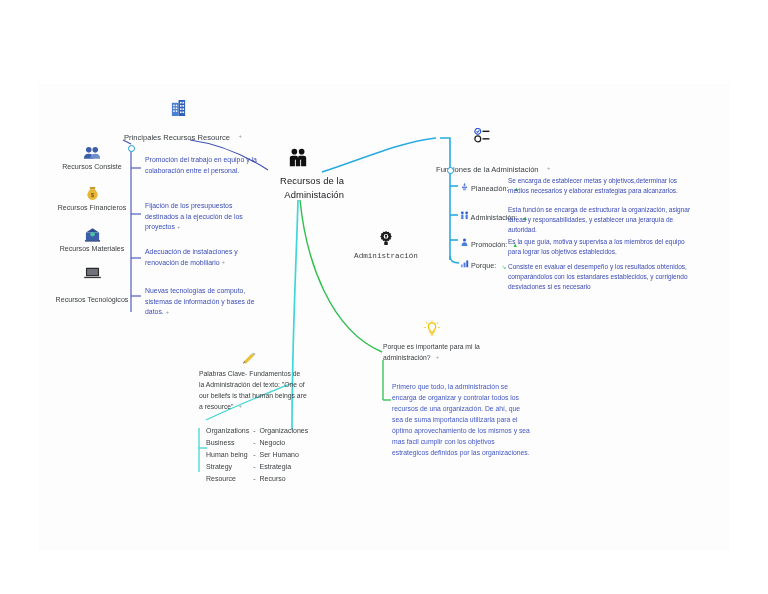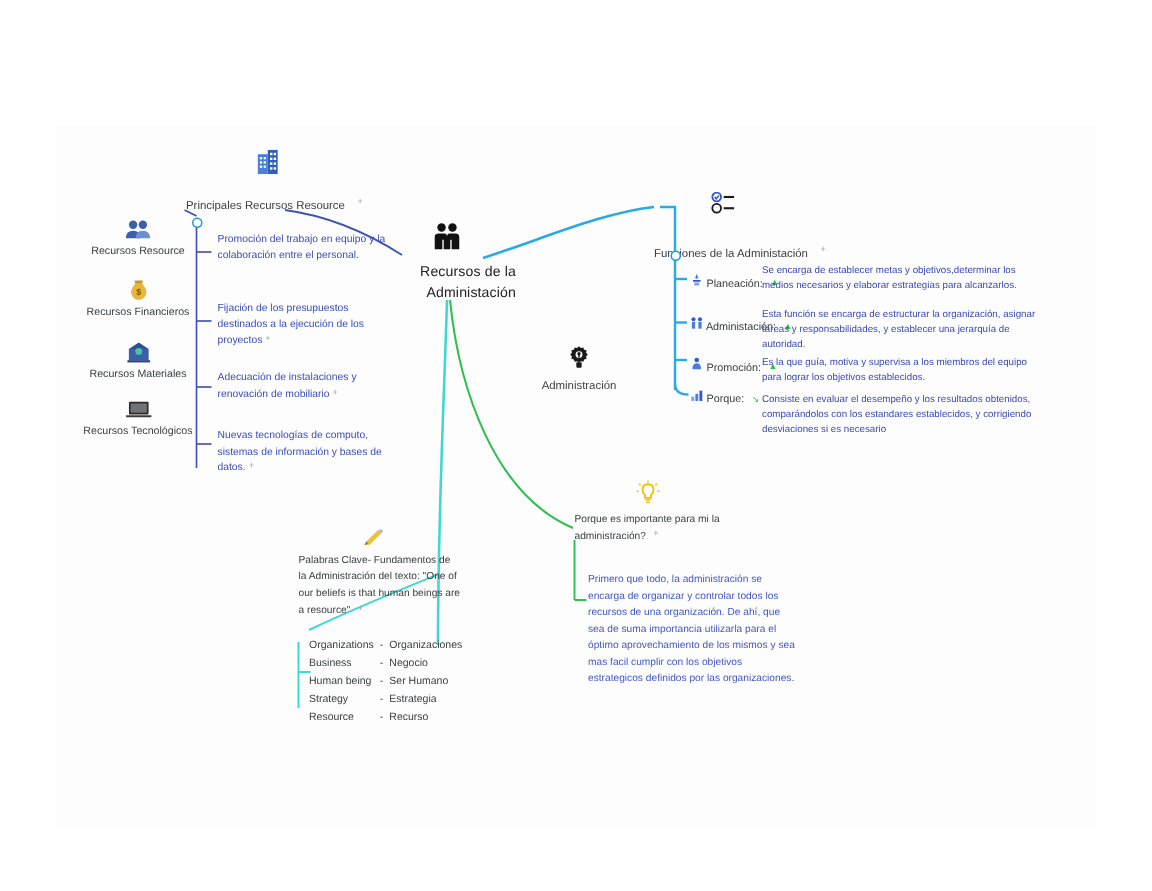--- a/index.html
+++ b/index.html
@@ -2,21 +2,21 @@
 <html><head>
 <meta charset="utf-8">
 <style>
   html,body{margin:0;padding:0;background:#ffffff;}
   body{width:768px;height:594px;font-family:"Liberation Sans",sans-serif;}
   #canvas{position:relative;width:768px;height:594px;background:#ffffff;overflow:hidden;}
   #board{position:absolute;left:38px;top:84px;width:692px;height:466px;background:#fdfdfd;}
   svg.links{position:absolute;left:0;top:0;width:768px;height:594px;pointer-events:none;}
   .ctr{position:absolute;text-align:center;}
   .icon{display:block;margin:0 auto;line-height:1;}
-  .lbl{color:#3c4043;font-size:7.6px;line-height:1.45;}
+  .lbl{color:#3c4043;font-size:7.6px;line-height:1.45;font-family:Liberation Mono, monospace;}
   .center-title{font-size:9.4px;color:#202124;line-height:1.5;font-weight:400;letter-spacing:.1px;text-align:right;}
   .branch-title{font-size:7.6px;color:#3c4043;}
   .dot-handle{width:5px;height:5px;border:1.4px solid #1a9bd7;border-radius:50%;background:#fff;position:absolute;}
   .plus{color:#9aa0a6;font-size:6px;display:inline-block;vertical-align:middle;}
   .fn-row{position:absolute;font-size:7.2px;color:#3c4043;white-space:nowrap;}
   .fn-ico{display:inline-block;width:9px;text-align:center;color:#2f57d6;font-size:8px;}
   .desc{position:absolute;font-size:6.5px;color:#3c4043;line-height:1.5;width:190px;}
   .desc-blue{color:#3a4ab5;}
   .gloss{position:absolute;font-size:7px;color:#3c4043;line-height:1.72;}
   .gloss td{padding:0 4px 0 0;font-size:7px;color:#3c4043;}
@@ -101,21 +101,21 @@
   </div>
   <div class="dot-handle" style="left:128px;top:145px;"></div>
 
   <div class="ctr" style="left:53px;top:146px;width:78px;">
     <svg class="icon" width="18" height="14" viewBox="0 0 20 15">
       <circle cx="6.4" cy="4" r="3.1" fill="#3b5fa8"></circle>
         <circle cx="13.6" cy="4" r="3.1" fill="#3b5fa8"></circle>
       <path d="M1 14 Q1 8.4 6.4 8.4 Q11.8 8.4 11.8 14 Z" fill="#3b5fa8"></path>
       <path d="M8.2 14 Q8.2 8.4 13.6 8.4 Q19 8.4 19 14 Z" fill="#6d8fcc"></path>
     </svg>
-    <div class="res-lbl" style="margin-top:3px;">Recursos Resource</div>
+    <div class="res-lbl" style="margin-top:3px;">Recursos Consiste</div>
   </div>
 
   <div class="ctr" style="left:53px;top:186px;width:78px;">
     <svg class="icon" width="15" height="15" viewBox="0 0 16 16">
       <path d="M5.4 3.4 L10.6 3.4 L12.4 6 Q14.6 9.4 12.4 12.4 Q10.6 14.8 8 14.8 Q5.4 14.8 3.6 12.4 Q1.4 9.4 3.6 6 Z" fill="#e8b63a"></path>
       <path d="M5 1 L11 1 L10.4 3.4 L5.6 3.4 Z" fill="#c89a2a"></path>
       <text x="8" y="11.6" font-size="6.4" fill="#7a5c10" text-anchor="middle" font-family="Liberation Sans, sans-serif" font-weight="bold">$</text>
     </svg>
     <div class="res-lbl" style="margin-top:3px;">Recursos Financieros</div>
   </div>
@@ -129,21 +129,21 @@
     </svg>
     <div class="res-lbl" style="margin-top:3px;">Recursos Materiales</div>
   </div>
 
   <div class="ctr" style="left:49px;top:266px;width:86px;">
     <svg class="icon" width="19" height="14" viewBox="0 0 20 15">
       <rect x="3" y="2" width="14" height="9" rx="0.6" fill="#2b2b2b"></rect>
       <rect x="4.2" y="3.2" width="11.6" height="6.6" fill="#6f7276"></rect>
       <path d="M1 11.6 L19 11.6 L19 13 L1 13 Z" fill="#3a3a3a"></path>
     </svg>
-    <div class="res-lbl" style="margin-top:3px;text-align:center;">Recursos Tecnológicos</div>
+    <div class="res-lbl" style="margin-top:16px;text-align:center;">Recursos Tecnológicos</div>
   </div>
 
   <div class="li-item" style="left:145px;top:155px;"><span>Promoción del trabajo en equipo y la colaboración entre el personal.</span></div>
   <div class="li-item" style="left:145px;top:201px;width:116px;"><span>Fijación de los presupuestos destinados a la ejecución de los proyectos</span><span class="plus" style="margin-left:2px;">+</span></div>
   <div class="li-item" style="left:145px;top:247px;width:116px;"><span>Adecuación de instalaciones y renovación de mobiliario</span><span class="plus" style="margin-left:2px;">+</span></div>
   <div class="li-item" style="left:145px;top:286px;width:116px;"><span>Nuevas tecnologías de computo, sistemas de información y bases de datos.</span><span class="plus" style="margin-left:2px;">+</span></div>
 
   <div class="ctr" style="left:340px;top:230px;width:92px;">
     <svg class="icon" width="16" height="16" viewBox="0 0 18 18">
       <path d="M9 1 L10.4 2.3 L12.2 1.9 L12.9 3.6 L14.7 4 L14.3 5.8 L15.6 7.2 L14.3 8.6 L14.7 10.4 L12.9 10.8 L12.2 12.5 L10.4 12.1 L9 13.4 L7.6 12.1 L5.8 12.5 L5.1 10.8 L3.3 10.4 L3.7 8.6 L2.4 7.2 L3.7 5.8 L3.3 4 L5.1 3.6 L5.8 1.9 L7.6 2.3 Z" fill="#1b1b1b"></path>

